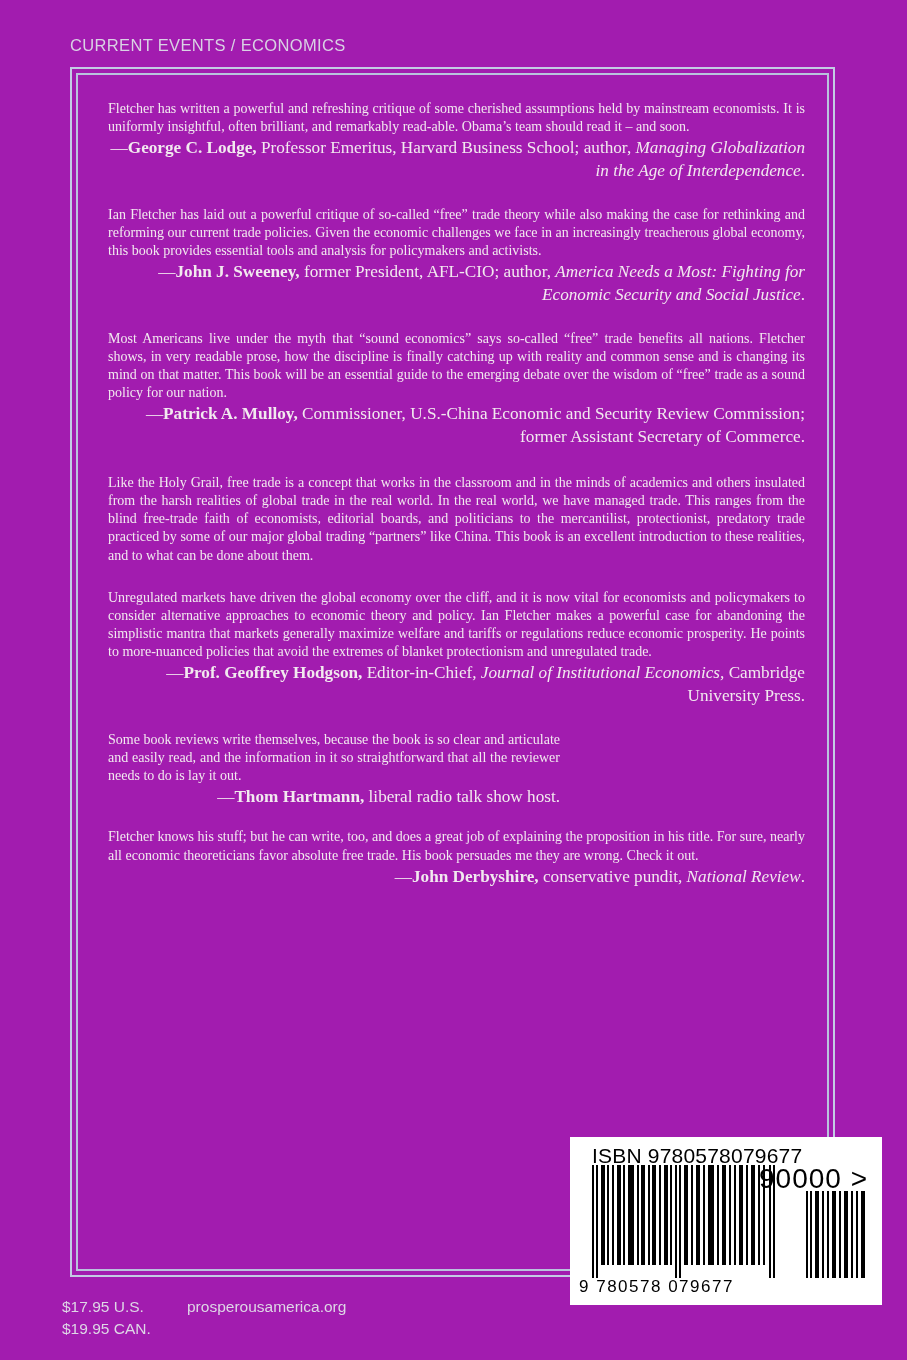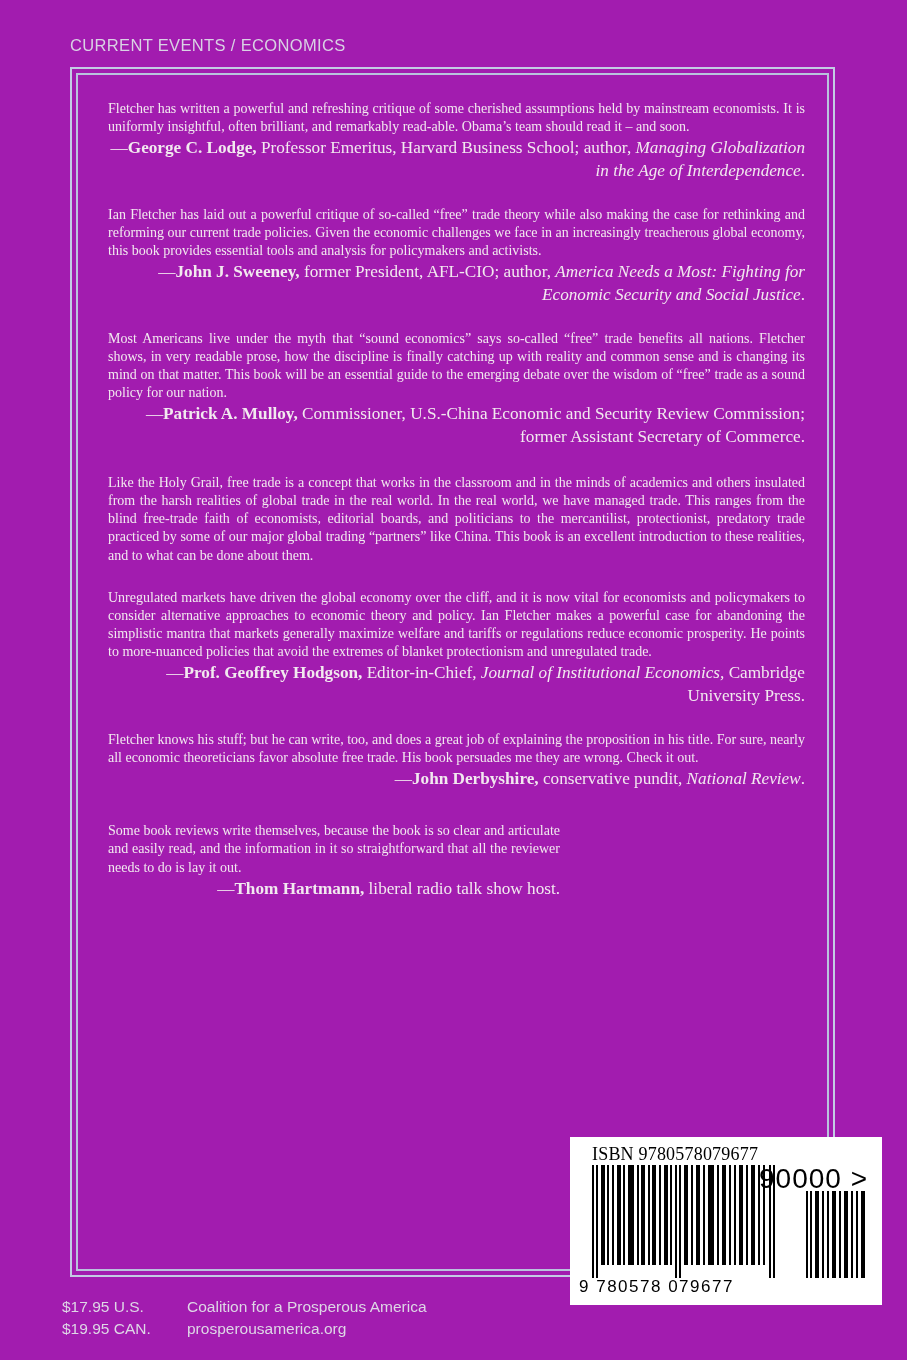--- a/index.html
+++ b/index.html
@@ -104,22 +104,22 @@
     left: 570px;
     top: 1137px;
     width: 312px;
     height: 168px;
     background: #ffffff;
   }
   .isbn-text {
     position: absolute;
     left: 22px;
     top: 7px;
-    font-family: Liberation Serif, serif;
-    font-size: 18px;
+    font-family: Liberation Sans, sans-serif;
+    font-size: 21px;
     color: #000;
     letter-spacing: 0.2px;
     white-space: nowrap;
   }
   .addon-text {
     position: absolute;
     right: 14px;
     top: 26px;
     font-family: "Liberation Sans", "DejaVu Sans", sans-serif;
     font-size: 28px;
@@ -198,28 +198,28 @@
 
     <div class="quote q4">
       <div class="quote-body">Like the Holy Grail, free trade is a concept that works in the classroom and in the minds of academics and others insulated from the harsh realities of global trade in the real world. In the real world, we have managed trade. This ranges from the blind free-trade faith of economists, editorial boards, and politicians to the mercantilist, protectionist, predatory trade practiced by some of our major global trading “partners” like China.  This book is an excellent introduction to these realities, and to what can be done about them.</div>
     </div>
 
     <div class="quote q5">
       <div class="quote-body">Unregulated markets have driven the global economy over the cliff, and it is now vital for economists and policymakers to consider alternative approaches to economic theory and policy. Ian Fletcher makes a powerful case for abandoning the simplistic mantra that markets generally maximize welfare and tariffs or regulations reduce economic prosperity. He points to more-nuanced policies that avoid the extremes of blanket protectionism and unregulated trade.</div>
       <div class="attrib"><span>—</span><span class="name">Prof. Geoffrey Hodgson,</span><span> Editor-in-Chief, </span><span class="work">Journal of Institutional Economics,</span><span> Cambridge University Press.</span></div>
     </div>
 
+    <div class="quote quote-narrow">
+      <div class="quote-body">Some book reviews write themselves, because the book is so clear and articulate and easily read, and the information in it so straightforward that all the reviewer needs to do is lay it out.</div>
+      <div class="attrib"><span>—</span><span class="name">Thom Hartmann,</span><span> liberal radio talk show host.</span><span class="work"></span><span></span></div>
+    </div>
+
     <div class="quote q6">
       <div class="quote-body">Fletcher knows his stuff; but he can write, too, and does a great job of explaining the proposition in his title. For sure, nearly all economic theoreticians favor absolute free trade. His book persuades me they are wrong. Check it out.</div>
       <div class="attrib"><span>—</span><span class="name">John Derbyshire,</span><span> conservative pundit, </span><span class="work">National Review</span><span>.</span></div>
-    </div>
-
-    <div class="quote quote-narrow">
-      <div class="quote-body">Some book reviews write themselves, because the book is so clear and articulate and easily read, and the information in it so straightforward that all the reviewer needs to do is lay it out.</div>
-      <div class="attrib"><span>—</span><span class="name">Thom Hartmann,</span><span> liberal radio talk show host.</span><span class="work"></span><span></span></div>
     </div>
 
   </div>
 
   <div class="barcode-box">
     <div class="isbn-text">ISBN 9780578079677</div>
     <div class="addon-text">90000  &gt;</div>
 
     <svg class="bars-main" viewBox="0 0 185 113" preserveAspectRatio="none">
       <g fill="#000">
@@ -277,18 +277,17 @@
 
     <div class="digits">9  780578  079677</div>
   </div>
 
   <div class="footer">
     <div class="prices">
       <div>$17.95 U.S.</div>
       <div>$19.95 CAN.</div>
     </div>
     <div class="pub">
-      <div>Coalition for a Prosperous America</div>
       <div>prosperousamerica.org</div>
     </div>
   </div>
 
 </div>
 
 </body></html>

